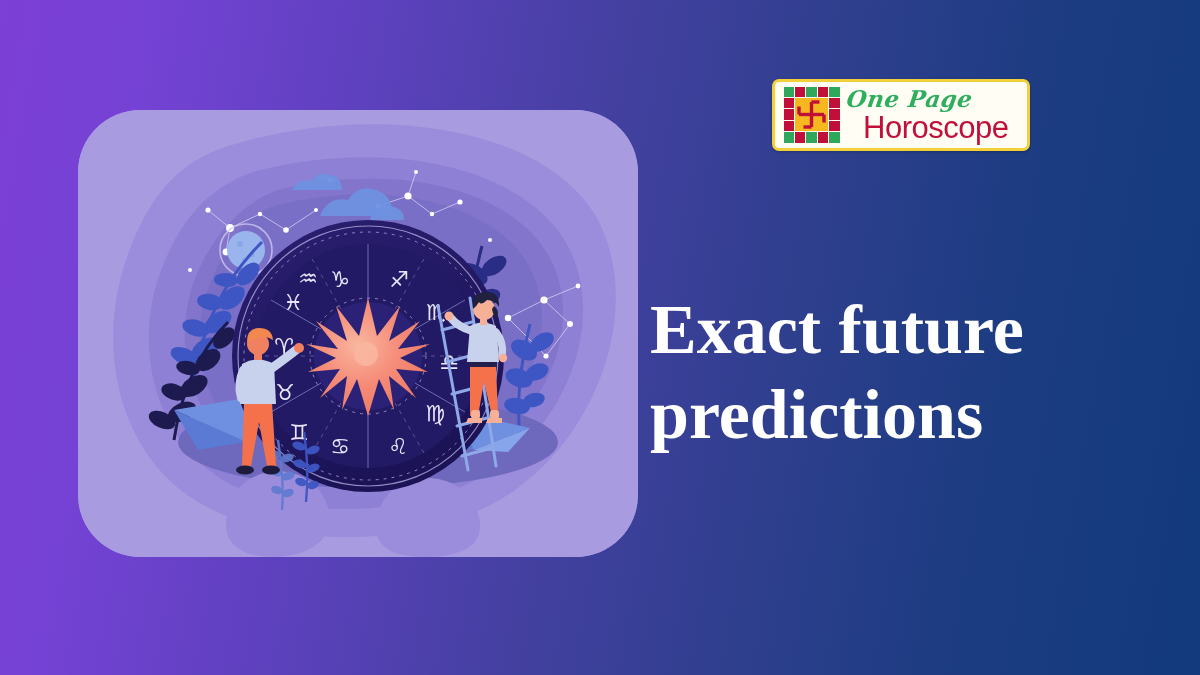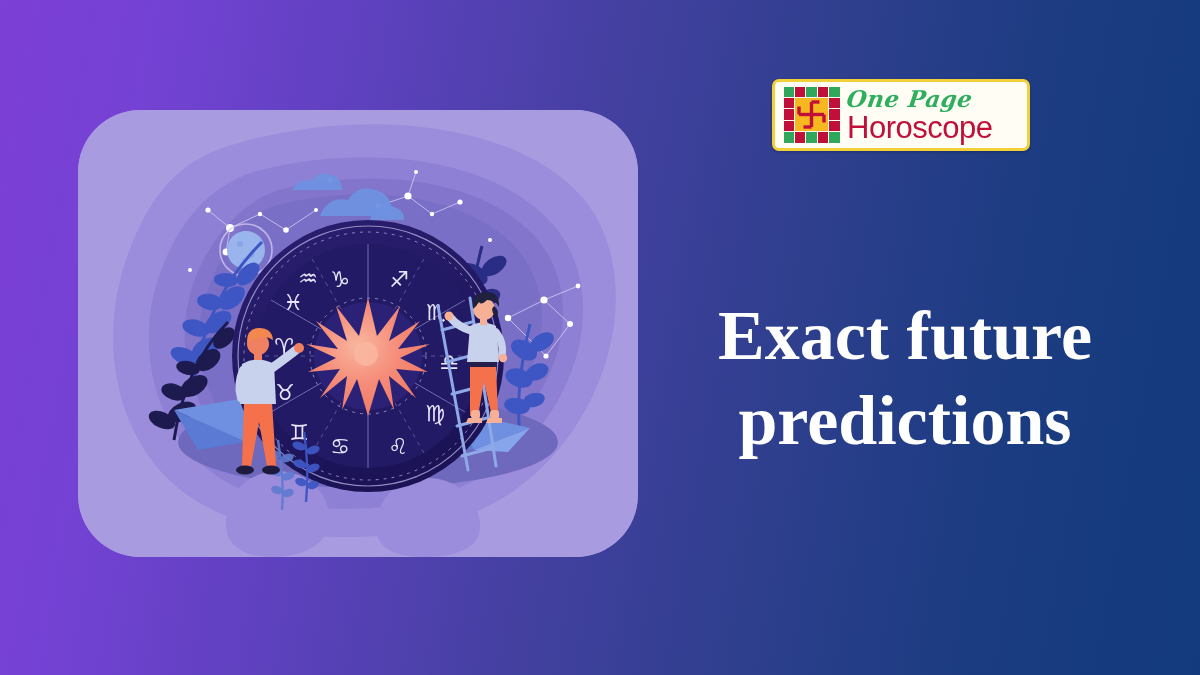--- a/index.html
+++ b/index.html
@@ -70,34 +70,35 @@
     margin-bottom: 1px;
     transform: skewX(-8deg);
   }
   #logo-line2 {
     font-family: "Liberation Sans", sans-serif;
     font-weight: normal;
     font-size: 31px;
     color: #c0103a;
     letter-spacing: -0.5px;
     margin-top: 1px;
+    margin-left: 16px;
   }
 
   
   #headline {
     position: absolute;
     left: 650px;
-    top: 246px;
+    top: 240px;
     width: 510px;
     color: #ffffff;
     font-family: "Liberation Serif", "DejaVu Serif", serif;
     font-weight: bold;
     font-size: 70px;
     line-height: 1.22;
-    text-align: center;
+    text-align: left;
     letter-spacing: 0px;
     white-space: pre-line;
   }
 </style>
 </head>
 <body>
 
 <div id="stage">
 
   <div id="illus-card">

